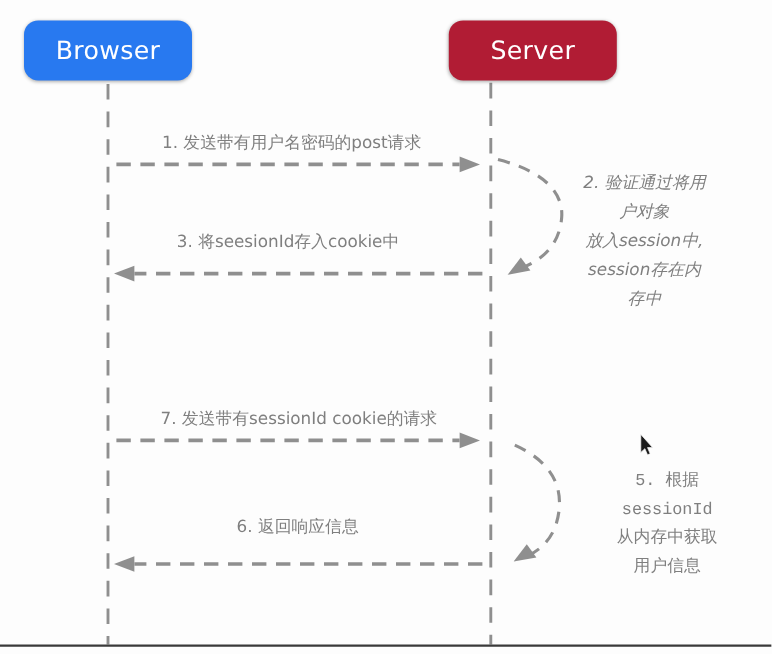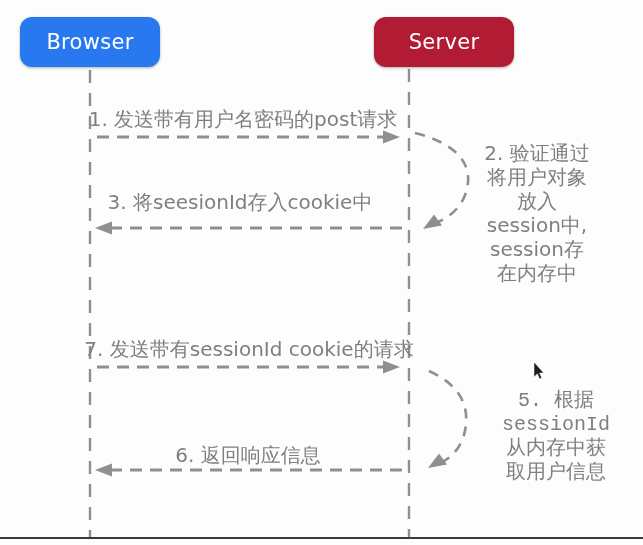--- a/index.html
+++ b/index.html
@@ -65,32 +65,32 @@
     letter-spacing: 0.3px;
     box-shadow: 0 1px 3px rgba(0,0,0,0.30);
   }
   .actor-browser { left: 20px; top: 17px; background: var(--browser-box); }
   .actor-server  { left: 342px; top: 17px; background: var(--server-box); margin-left: 32px; }
 
   .msg-label {
     position: absolute;
     transform: translateX(-50%);
     color: var(--message-text);
-    font-size: 20px;
+    font-size: 14px;
     font-weight: 500;
     white-space: pre-line;
     text-align: center;
     line-height: 24px;
   }
   .msg-1 { left: 243px; top: 107px; }
-  .msg-2 { left: 537px; top: 141px; }
+  .msg-2 { left: 537px; top: 141px; font-style: italic; }
   .msg-3 { left: 240px; top: 190px; }
   .msg-4 { left: 249px; top: 337px; }
   .msg-5 { left: 556px; top: 389px; font-family: Liberation Mono, monospace; }
-  .msg-6 { left: 248px; top: 443px; }
+  .msg-6 { left: 248px; top: 427px; }
 </style>
 </head>
 <body>
 
 <div class="stage">
 
   <svg class="lines-layer" viewBox="0 0 643 545">
 
     <line class="lifeline" x1="90" y1="70" x2="90" y2="537"></line>
     <line class="lifeline" x1="409" y1="69" x2="409" y2="537"></line>

